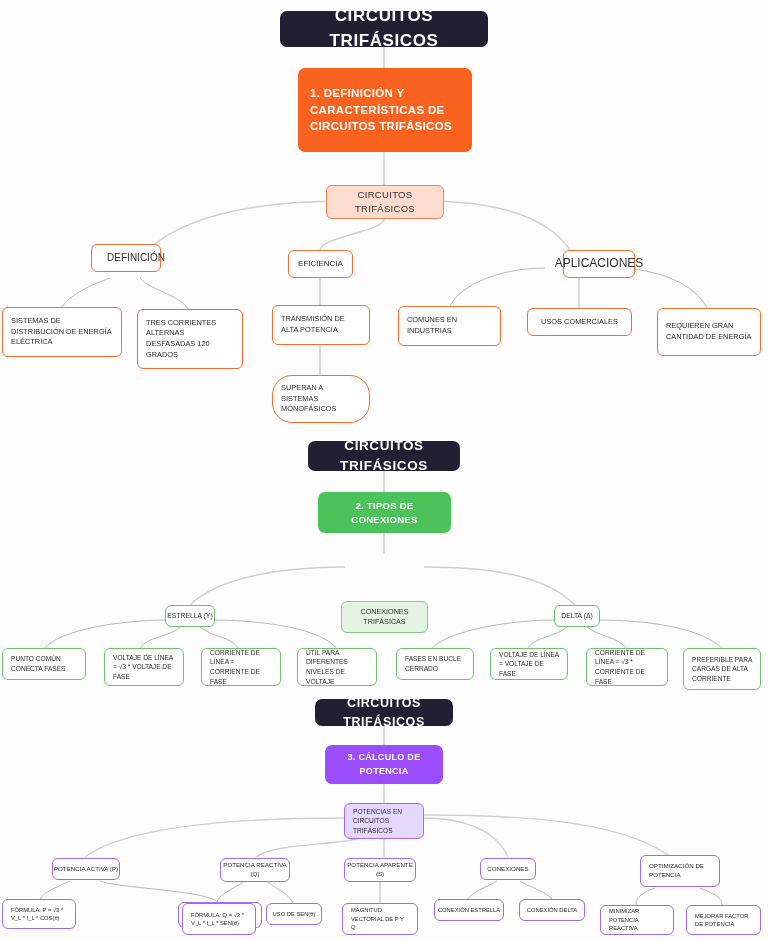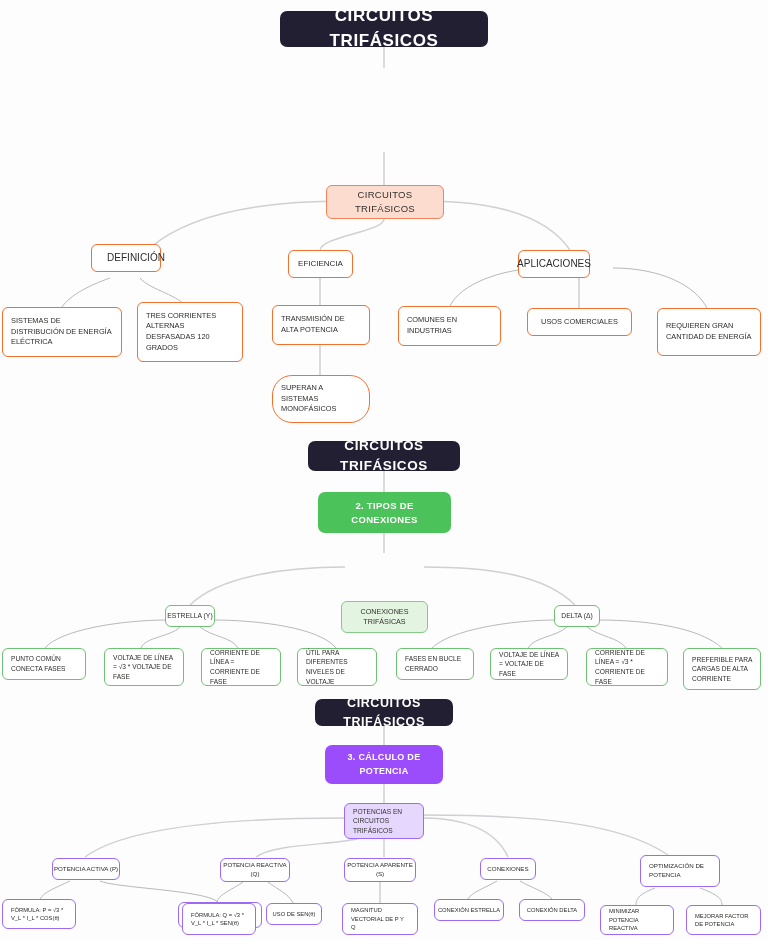--- a/index.html
+++ b/index.html
@@ -128,31 +128,32 @@
 
     <path d="M497,881 C485,888 472,892 468,899"></path>
     <path d="M520,881 C532,888 546,892 552,899"></path>
 
     <path d="M655,888 C640,894 636,898 636,905"></path>
     <path d="M700,888 C716,894 722,898 722,905"></path>
   </svg>
 
   <div class="node title-node" style="left:280px; top:11px; width:208px; height:36px; font-size:17px;">CIRCUITOS TRIFÁSICOS</div>
 
+  <div class="node banner orange" style="left:298px; top:68px; width:174px; height:84px; font-size:11.5px; padding:8px 12px; align-items:center;">1. DEFINICIÓN Y CARACTERÍSTICAS DE CIRCUITOS TRIFÁSICOS</div>
 
   <div class="node root-pill orange center" style="left:326px; top:185px; width:118px; height:34px; font-size:9.5px; letter-spacing:.3px;">CIRCUITOS TRIFÁSICOS</div>
 
   <div class="node box orange center" style="left:91px; top:244px; width:70px; height:28px; font-size:10px;padding-left:20px;">DEFINICIÓN</div>
   <div class="node box orange center" style="left:288px; top:250px; width:65px; height:28px; font-size:8px;">EFICIENCIA</div>
-  <div class="node box orange center" style="left:518px; top:250px; width:72px; height:28px; font-size:10px;">APLICACIONES</div>
+  <div class="node box orange center" style="left:563px; top:250px; width:72px; height:28px; font-size:12px;">APLICACIONES</div>
 
   <div class="node box orange" style="left:2px; top:307px; width:120px; height:50px; font-size:7.4px;">
       <span class="pad">SISTEMAS DE DISTRIBUCIÓN DE ENERGÍA ELÉCTRICA</span>
     </div>
-  <div class="node box orange" style="left:137px; top:302px; width:106px; height:60px; font-size:7.4px;">
+  <div class="node box orange" style="left:137px; top:309px; width:106px; height:60px; font-size:7.4px;">
       <span class="pad">TRES CORRIENTES ALTERNAS DESFASADAS 120 GRADOS</span>
     </div>
 
   <div class="node box orange" style="left:272px; top:305px; width:98px; height:40px; font-size:7.4px;">
       <span class="pad">TRANSMISIÓN DE ALTA POTENCIA</span>
     </div>
   <div class="node box orange" style="left:272px; top:375px; width:98px; height:48px; font-size:7.4px;border-radius:20px;">
       <span class="pad">SUPERAN A SISTEMAS MONOFÁSICOS</span>
     </div>
 

